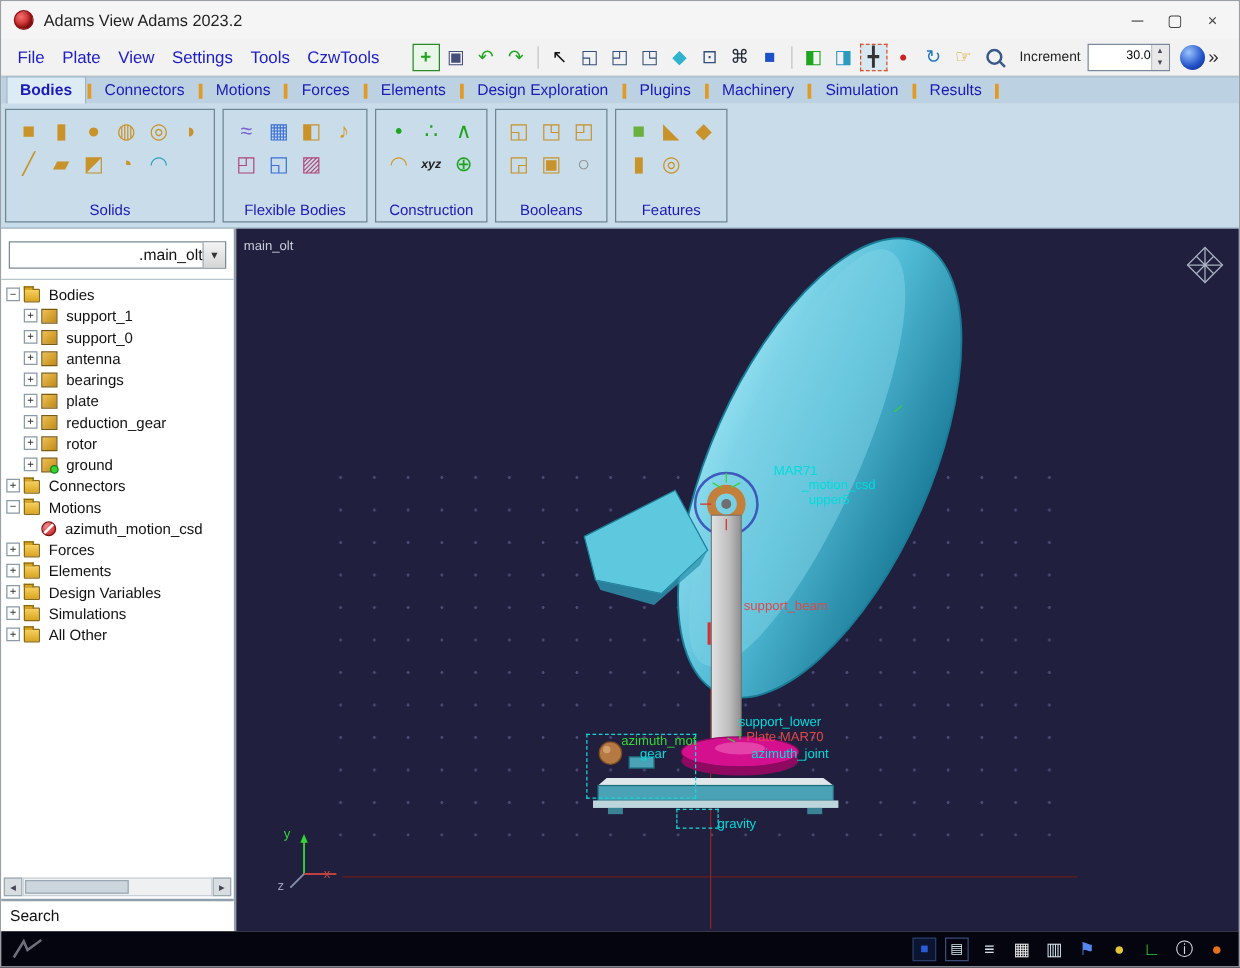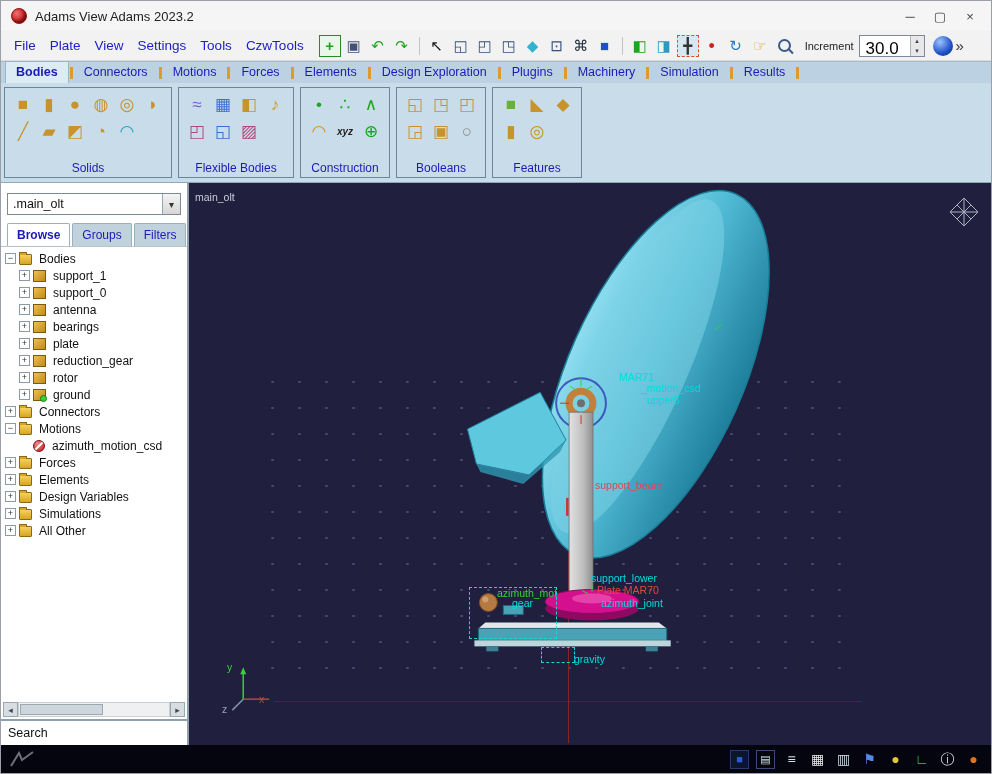--- a/index.html
+++ b/index.html
@@ -10,34 +10,34 @@
   
   .titlebar { height: 30px; display: flex; align-items: center; padding: 0 6px 0 10px; gap: 8px; background: #f5f5f5; flex: none; }
   .app-icon { width: 16px; height: 16px; border-radius: 50%; flex: none;
     background: radial-gradient(circle at 35% 32%, #f27070, #c01818 65%, #8a0e0e); border: 1px solid #8a0e0e; box-shadow: inset -2px -2px 3px rgba(0,0,0,.35); }
   .title { font-size: 13px; color: #222; }
   .win-controls { margin-left: auto; display: flex; }
   .win-controls span { width: 30px; height: 24px; display: flex; align-items: center; justify-content: center; font-size: 13px; color: #444; cursor: pointer; }
 
   
   .menubar { height: 30px; display: flex; align-items: center; padding: 0 6px; background: #f2f2f2; border-bottom: 1px solid #dcdcdc; flex: none; }
-  .menu-items { display: flex; margin-right: 8px; text-align: center; }
+  .menu-items { display: flex; margin-right: 19px; text-align: center; }
   .menu-item { color: #2020c8; font-size: 13.5px; padding: 3px 7px; cursor: pointer; white-space: nowrap; }
   .tb-icons { display: flex; align-items: center; gap: 2px; }
   .tb-ico { width: 22px; height: 22px; display: flex; align-items: center; justify-content: center; font-size: 15px; cursor: pointer; border: 1px solid transparent; line-height: 1; }
   .tb-ico.active { border: 1px dashed #e05020; background: #d8e8f2; }
   .tb-sep { width: 1px; height: 18px; background: #c4c4c4; margin: 0 4px; }
   .tb-ico[data-name="new-model-icon"] { border: 1px solid #2a8a2a; background: #eaf6ea; font-weight: bold; }
   .tb-ico[data-name="hotpoint-icon"] { font-size: 18px; }
   .tb-ico[data-name="zoom-icon"] { position: relative; }
   .tb-ico[data-name="zoom-icon"]::before { content: ""; position: absolute; left: 4px; top: 3px; width: 9px; height: 9px; border: 2px solid #3a5a8a; border-radius: 50%; }
   .tb-ico[data-name="zoom-icon"]::after { content: ""; position: absolute; left: 13px; top: 14px; width: 7px; height: 2px; background: #3a5a8a; transform: rotate(45deg); }
   .inc-label { font-size: 11px; color: #222; margin: 0 5px 0 10px; white-space: nowrap; }
   .inc-field { display: flex; align-items: stretch; border: 1px solid #7a8a9a; background: #fff; height: 22px; width: 66px; }
-  .inc-val { font-size: 17px; flex: 1; padding: 3px 0 0 6px; cursor: text; }
+  .inc-val { font-size: 10px; flex: 1; padding: 3px 0 0 6px; cursor: text; text-align: right; }
   .spin { display: flex; flex-direction: column; width: 14px; border-left: 1px solid #aab4bc; cursor: pointer; }
   .spin span { flex: 1; font-size: 7px; line-height: 10px; text-align: center; background: #e8e8e8; color: #445; }
   .tb-sphere { width: 20px; height: 20px; border-radius: 50%; margin-left: 8px; cursor: pointer; flex: none;
     background: radial-gradient(circle at 35% 30%, #9cc4ff, #2050c8 60%, #102870); }
   .tb-overflow { font-size: 15px; color: #333; margin-left: 3px; cursor: pointer; }
 
   
   .rtabs { height: 22px; background: #bcd2e2; display: flex; align-items: flex-end; padding: 0 4px; border-top: 1px solid #a6bccB; flex: none; }
   .rtab { font-size: 12.5px; color: #1a1ab8; padding: 3px 10px 4px; cursor: pointer; white-space: nowrap; }
   .rtab.active { background: #dcebf4; border: 1px solid #9ab4c4; border-bottom: none; font-weight: bold; }
@@ -45,21 +45,21 @@
 
   
   .ribbon { height: 100px; background: #c9dce9; display: flex; align-items: stretch; padding: 4px 3px; gap: 6px; border-bottom: 1px solid #8fa8b8; flex: none; }
   .rgroup { border: 1px solid #6d8695; display: flex; flex-direction: column; justify-content: space-between; padding: 3px 5px 1px; background: #c9dce9; }
   .rg-row { display: flex; }
   .rg-ico { width: 26px; height: 27px; display: flex; align-items: center; justify-content: center; font-size: 17px; cursor: pointer; overflow: hidden; }
   .rg-ico[data-name="xyz-marker-icon"] { font-size: 10px; font-style: italic; font-weight: bold; }
   .rg-label { font-size: 12px; color: #1a1ab8; text-align: center; padding: 3px 2px 1px; cursor: pointer; white-space: nowrap; }
 
   
-  .main { flex: 1; display: flex; min-height: 0; }
+  .main { flex: 1; display: flex; min-height: 0; text-align: right; }
   .sidebar { width: 188px; background: #fff; border-right: 2px solid #8fa0ac; display: flex; flex-direction: column; flex: none; }
   .model-select { margin: 10px 6px 8px; border: 1px solid #7a8a96; height: 22px; display: flex; align-items: stretch; background: #fff; cursor: pointer; }
   .ms-val { flex: 1; font-size: 12.5px; padding: 3px 0 0 5px; color: #111; }
   .ms-btn { width: 18px; background: linear-gradient(#f4f4f4, #d6d6d6); border-left: 1px solid #9aa4ac; display: flex; align-items: center; justify-content: center; font-size: 10px; color: #333; }
   .stabs { display: flex; gap: 2px; padding: 0 6px; }
   .stab { font-size: 12px; color: #1a1ab8; padding: 4px 9px; background: #c2d2dc; border: 1px solid #9ab0be; border-bottom: none; cursor: pointer; border-radius: 2px 2px 0 0; }
   .stab.active { background: #fff; font-weight: bold; }
   .tree { flex: 1; overflow: hidden; padding-top: 3px; border-top: 1px solid #b8c4cc; }
   .tnode { display: flex; align-items: center; height: 17px; font-size: 12px; color: #111; cursor: default; white-space: nowrap; }
   .texp { width: 11px; height: 11px; border: 1px solid #8a9aa6; display: flex; align-items: center; justify-content: center; font-size: 9px; line-height: 1; margin-right: 3px; background: #fff; color: #333; flex: none; cursor: pointer; }
@@ -266,25 +266,20 @@
       </div>
     </div>
 
   <div class="main" data-name="main-area">
 
     <div class="sidebar" data-name="sidebar">
       <div class="model-select" data-name="model-selector">
         <span class="ms-val" data-name="model-selector-value">.main_olt</span>
         <span class="ms-btn" data-name="dropdown-arrow-icon">▾</span>
       </div>
-      <div class="stabs" data-name="sidebar-tabs">
-          <span class="stab active" data-name="sidebar-tab-browse">Browse</span>
-          <span class="stab" data-name="sidebar-tab-groups">Groups</span>
-          <span class="stab" data-name="sidebar-tab-filters">Filters</span>
-        </div>
       <div class="tree" data-name="model-tree">
           <div class="tnode" data-name="tree-item-bodies" style="padding-left: 4px;">
             <span class="texp" data-name="collapse-icon">−</span>
             <span class="tico folder" data-name="folder-icon"></span>
             <span class="tlabel" data-name="tree-item-label">Bodies</span>
           </div>
           <div class="tnode" data-name="tree-item-support-1" style="padding-left: 18px;">
             <span class="texp" data-name="expand-icon">+</span>
             <span class="tico body" data-name="body-icon"></span>
             <span class="tlabel" data-name="tree-item-label">support_1</span>

